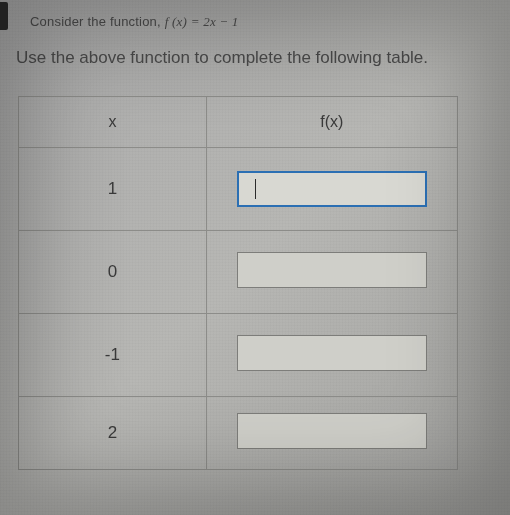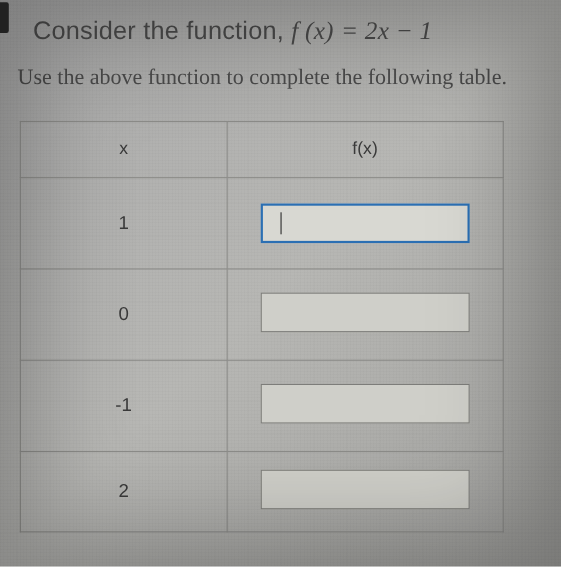--- a/index.html
+++ b/index.html
@@ -30,34 +30,33 @@
   .marker {
     position: absolute;
     left: -6px;
     top: 2px;
     width: 14px;
     height: 28px;
     background: #2b2b2b;
     border-radius: 2px;
   }
   .prompt {
-    font-size: 23px;
+    font-size: 13px;
     color: #4a4a4a;
     margin: 4px 0 18px 16px;
     letter-spacing: 0.2px;
   }
   .prompt .math {
     font-family: "Cambria Math", "Times New Roman", serif;
     font-style: italic;
   }
   .instruction {
-    font-size: 20px;
+    font-size: 17px;
     color: #4a4a4a;
     margin: 0 0 28px 2px;
-    font-family: Liberation Serif, serif;
   }
   table.func {
     border-collapse: collapse;
     width: 440px;
     margin-left: 4px;
     background: rgba(255,255,255,0.03);
   }
   table.func th, table.func td {
     border: 1px solid #8c8c89;
     text-align: center;

